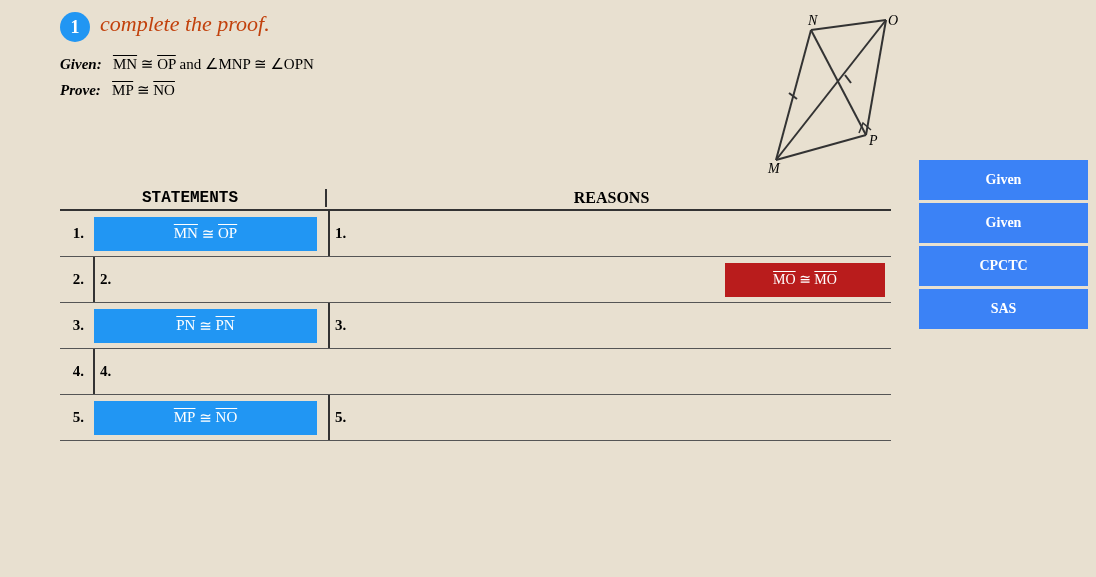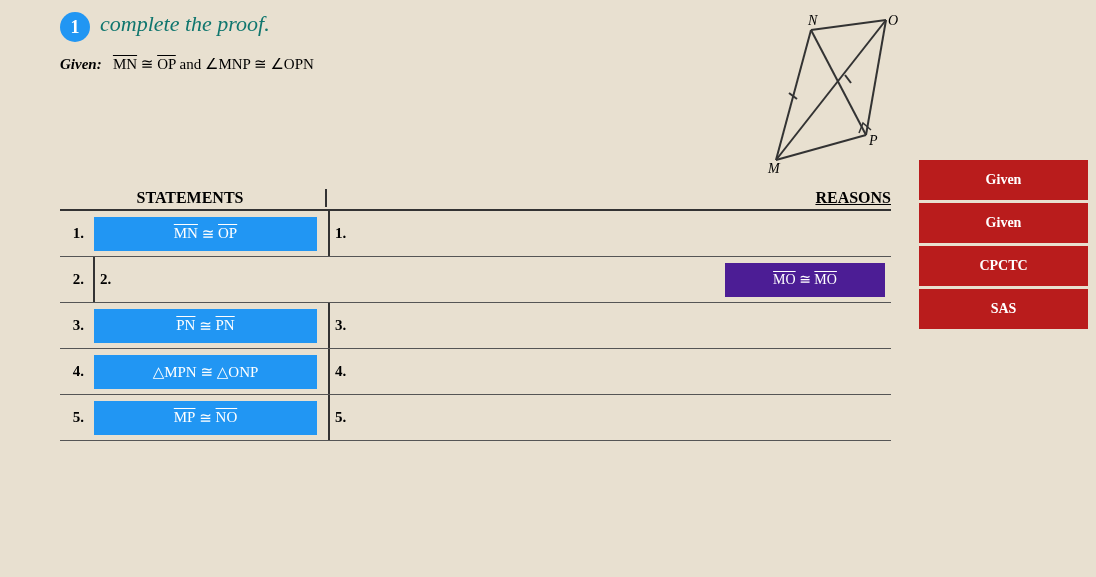--- a/index.html
+++ b/index.html
@@ -43,21 +43,21 @@
       font-size: 18px;
       font-weight: bold;
       margin-right: 10px;
       flex-shrink: 0;
       margin-top: 2px;
     }
 
     .instruction-text {
       font-size: 22px;
       font-style: italic;
-      color: #0f766e;
+      color: #c2410c;
       line-height: 1.3;
     }
 
     .given-prove {
       margin: 8px 0 12px 0;
       font-size: 15px;
       line-height: 1.7;
     }
 
     .given-prove .label {
@@ -76,28 +76,28 @@
     .table-header {
       display: flex;
       margin-bottom: 2px;
     }
 
     .col-statements {
       width: 260px;
       font-weight: bold;
       font-size: 16px;
       text-align: center;
+      font-family: Liberation Mono, monospace;
     }
 
     .col-reasons {
       flex: 1;
       font-weight: bold;
       font-size: 16px;
-      text-align: right;
-      text-decoration: underline;
+      text-align: center;
     }
 
     .proof-table {
       border-top: 2px solid #333;
     }
 
     .proof-row {
       display: flex;
       align-items: center;
       border-bottom: 1px solid #555;
@@ -151,21 +151,21 @@
       gap: 20px;
     }
 
     .reason-fill {
       flex: 1;
       font-size: 15px;
       color: #333;
     }
 
     .reason-badge {
-      background: #4c1d95;
+      background: #b91c1c;
       color: white;
       padding: 5px 12px;
       font-size: 14px;
       text-align: center;
       min-height: 34px;
       display: flex;
       align-items: center;
       justify-content: center;
       min-width: 160px;
     }
@@ -180,21 +180,21 @@
     
     .right-sidebar {
       width: 185px;
       display: flex;
       flex-direction: column;
       gap: 3px;
       padding: 160px 8px 8px 8px;
     }
 
     .answer-btn {
-      background: #b91c1c;
+      background: #3b82f6;
       color: white;
       padding: 10px 8px;
       font-size: 14px;
       text-align: center;
       cursor: pointer;
       border: none;
       font-family: 'Times New Roman', serif;
       font-weight: bold;
       min-height: 40px;
       display: flex;
@@ -229,20 +229,26 @@
           </div>
         </div>
 
         <div class="given-prove">
           <div>
             <span class="label">Given:</span>
             &nbsp;<span>
               <span class="overline">MN</span> ≅ <span class="overline">OP</span> and ∠MNP ≅ ∠OPN
             </span>
           </div>
+          <div>
+            <span class="label">Prove:</span>
+            &nbsp;<span>
+              <span class="overline">MP</span> ≅ <span class="overline">NO</span>
+            </span>
+          </div>
         </div>
       </div>
 
       <div class="diagram-area">
         <svg width="200" height="165" viewBox="0 0 200 165">
 
           <line x1="100" y1="15" x2="175" y2="5" stroke="#333" stroke-width="2"></line>
           <line x1="175" y1="5" x2="155" y2="120" stroke="#333" stroke-width="2"></line>
           <line x1="155" y1="120" x2="65" y2="145" stroke="#333" stroke-width="2"></line>
           <line x1="65" y1="145" x2="100" y2="15" stroke="#333" stroke-width="2"></line>
@@ -308,25 +314,20 @@
           </div>
           <div class="divider-col"></div>
           <div class="reason-num">3.</div>
           <div class="reason-cell">
             <div class="reason-fill"></div>
           </div>
         </div>
 
         <div class="proof-row">
           <div class="row-num">4.</div>
-          <div class="stmt-cell">
-            <div class="stmt-box">
-              △MPN ≅ △ONP
-            </div>
-          </div>
           <div class="divider-col"></div>
           <div class="reason-num">4.</div>
         </div>
 
         <div class="proof-row">
           <div class="row-num">5.</div>
           <div class="stmt-cell">
             <div class="stmt-box">
               <span class="overline">MP</span>&nbsp;≅&nbsp;<span class="overline">NO</span>
             </div>

